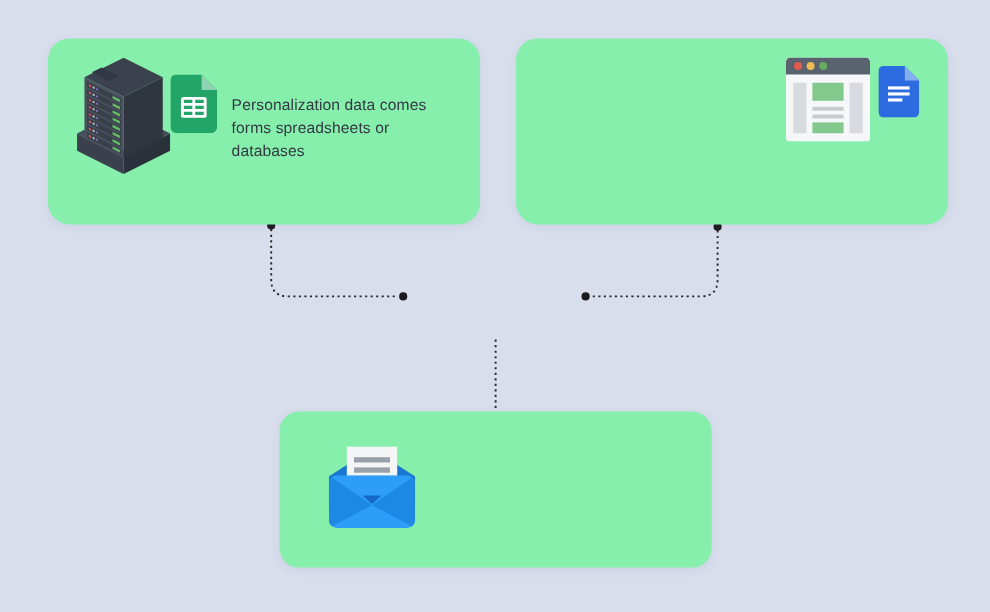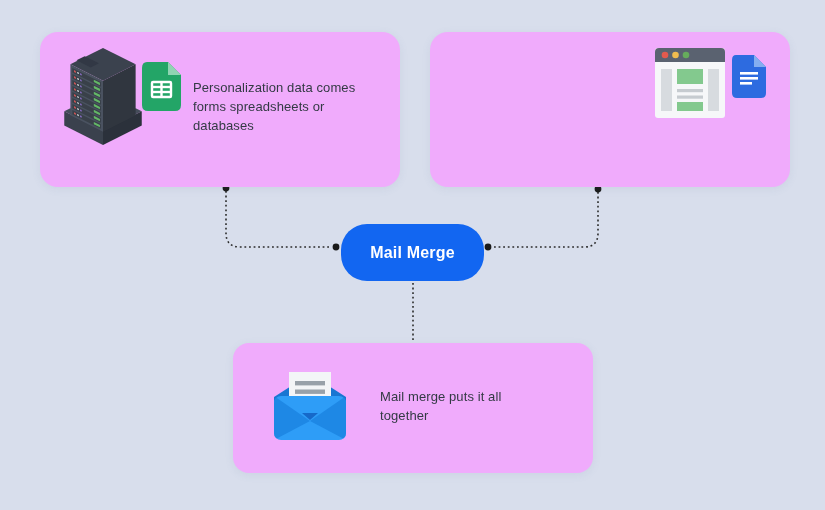--- a/index.html
+++ b/index.html
@@ -6,21 +6,21 @@
   body {
     width: 825px; height: 510px;
     background: #d8deec;
     font-family: "Liberation Sans", sans-serif;
     overflow: hidden;
   }
   .stage { position: relative; width: 825px; height: 510px; }
   .connectors { position: absolute; left: 0; top: 0; width: 825px; height: 510px; }
   .card {
     position: absolute;
-    background: #f0abfc;
+    background: #86efac;
     border-radius: 18px;
     box-shadow: 0 2px 8px rgba(100,120,160,0.10);
   }
   .card-tl { left: 40px; top: 32px; width: 360px; height: 155px; }
   .card-tr { left: 430px; top: 32px; width: 360px; height: 155px; }
   .card-bottom { left: 233px; top: 343px; width: 360px; height: 130px; border-radius: 16px; }
   .card-text {
     position: absolute;
     font-size: 13px;
     line-height: 19px;
@@ -169,23 +169,20 @@
       <path d="M4,0 H22 L34,12 V38 Q34,43 29,43 H5 Q0,43 0,38 V5 Q0,0 4,0 Z" fill="#2d6be0"></path>
       <polygon points="22,0 34,12 22,12" fill="#84aef0"></polygon>
       <g fill="#ffffff">
         <rect x="8" y="17" width="18" height="2.6"></rect>
         <rect x="8" y="22" width="18" height="2.6"></rect>
         <rect x="8" y="27" width="12" height="2.6"></rect>
       </g>
     </svg>
   </div>
 
-  <div class="node">
-    <span class="node-label">Mail Merge</span>
-  </div>
 
   <div class="card card-bottom">
 
     <svg class="icon-abs" style="left:41px; top:29px;" width="72" height="68" viewBox="0 0 72 68">
       <defs>
         <clipPath id="env-clip">
             <rect x="0" y="24" width="72" height="44" rx="7"></rect>
           </clipPath>
       </defs>
 
@@ -199,17 +196,15 @@
       </g>
 
       <g clip-path="url(#env-clip)">
         <rect x="0" y="24" width="72" height="44" fill="#2e9df7"></rect>
         <polygon points="0,24 36,49 0,68" fill="#1e88e5"></polygon>
         <polygon points="72,24 36,49 72,68" fill="#1e88e5"></polygon>
       </g>
 
       <polygon points="28,41 36,48 44,41" fill="#1669c9"></polygon>
     </svg>
-    <div class="card-text text-bottom">Mail merge puts it all
-together</div>
   </div>
 
 </div>
 
 </body></html>

